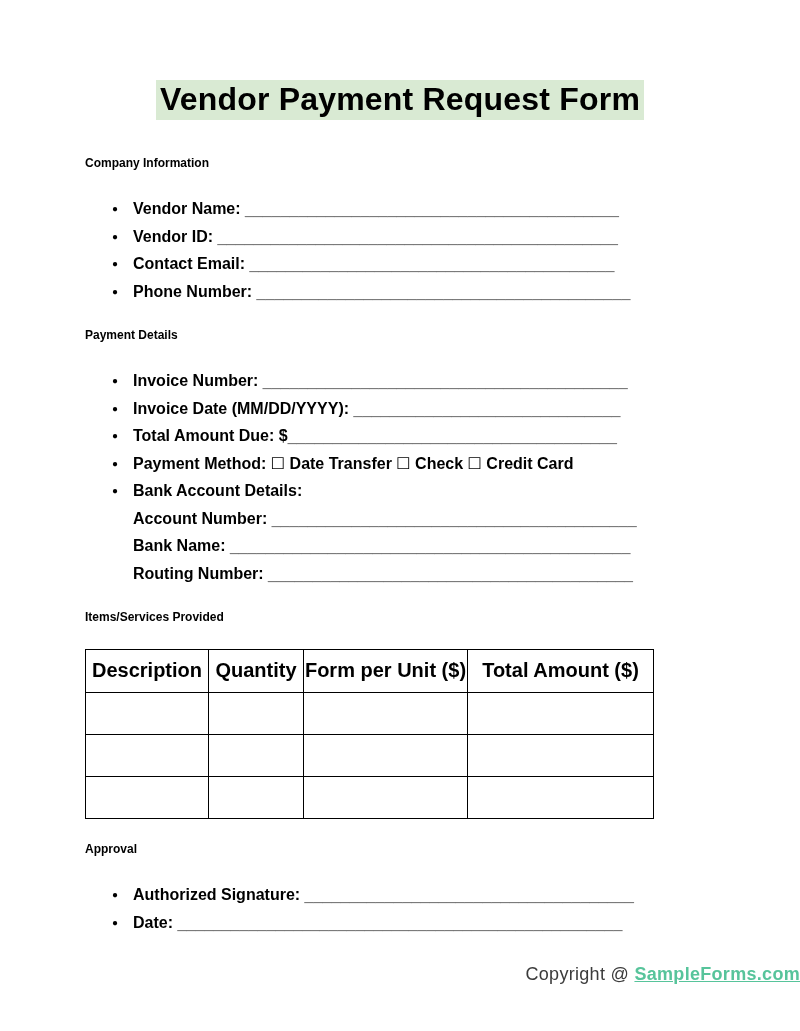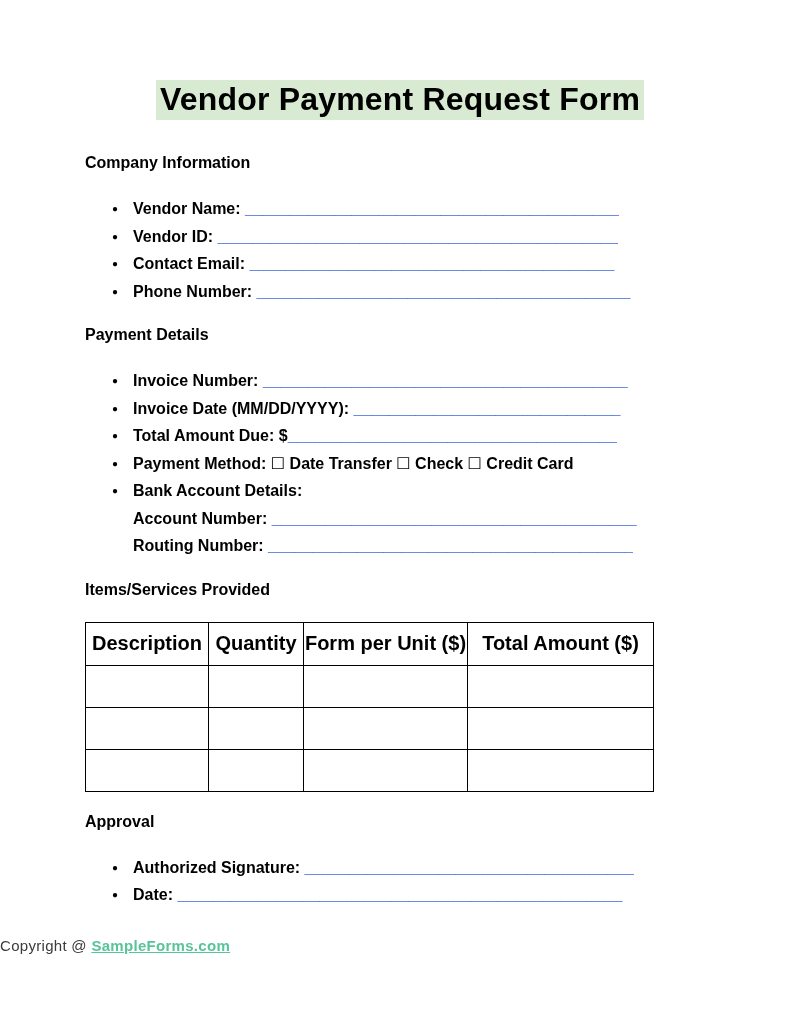--- a/index.html
+++ b/index.html
@@ -28,21 +28,21 @@
     font-weight: bold;
     line-height: 38px;
     letter-spacing: 0.2px;
   }
   .title .highlight {
     background: var(--highlight);
     padding: 1px 4px 3px 4px;
   }
   .section-heading {
     margin: 20px 0 0 85px;
-    font-size: 16px;
+    font-size: 12px;
     font-weight: bold;
     line-height: 20px;
   }
   .section-heading.first { margin-top: 35px; }
   ul.fields {
     list-style: none;
     margin: 22px 0 0 0;
     padding: 0 0 0 133px;
   }
   li.field {
@@ -54,22 +54,22 @@
   }
   li.field .bullet {
     position: absolute;
     left: -21px;
     top: 0;
     font-size: 10px;
     line-height: 27.5px;
     font-weight: normal;
   }
   .line {
-    font-weight: bold;
-    color: #1d4ed8;
+    font-weight: normal;
+    color: #737373;
   }
   table.items-table {
     border-collapse: collapse;
     margin: 22px 0 0 85px;
     table-layout: fixed;
   }
   table.items-table th,
   table.items-table td {
     border: 1.5px solid #000000;
   }
@@ -81,21 +81,22 @@
     vertical-align: top;
     padding-top: 9px;
   }
   table.items-table td { height: 42px; }
   .col-desc  { width: 123px; }
   .col-qty   { width: 95px; }
   .col-rate  { width: 164px; }
   .col-total { width: 186px; }
   .footer {
     margin-top: 28px;
-    font-size: 15px;
+    text-align: right;
+    font-size: 18px;
     letter-spacing: 0.3px;
     color: var(--footer-text);
   }
   .footer a {
     color: var(--link-green);
     font-weight: bold;
     text-decoration: underline;
     cursor: pointer;
   }
 </style>
@@ -151,20 +152,24 @@
       <span class="label">Payment Method:</span>
       <span class="label">☐ Date Transfer ☐ Check ☐ Credit Card</span>
     </li>
     <li class="field">
       <span class="bullet">●</span>
       <span class="label">Bank Account Details:</span>
     </li>
     <li class="field">
       <span class="label">Account Number:</span>
       <span class="line">_________________________________________</span>
+    </li>
+    <li class="field">
+      <span class="label">Bank Name:</span>
+      <span class="line">_____________________________________________</span>
     </li>
     <li class="field">
       <span class="label">Routing Number:</span>
       <span class="line">_________________________________________</span>
     </li>
   </ul>
 
   <h2 class="section-heading">Items/Services Provided</h2>
   <table class="items-table">
     <colgroup>

